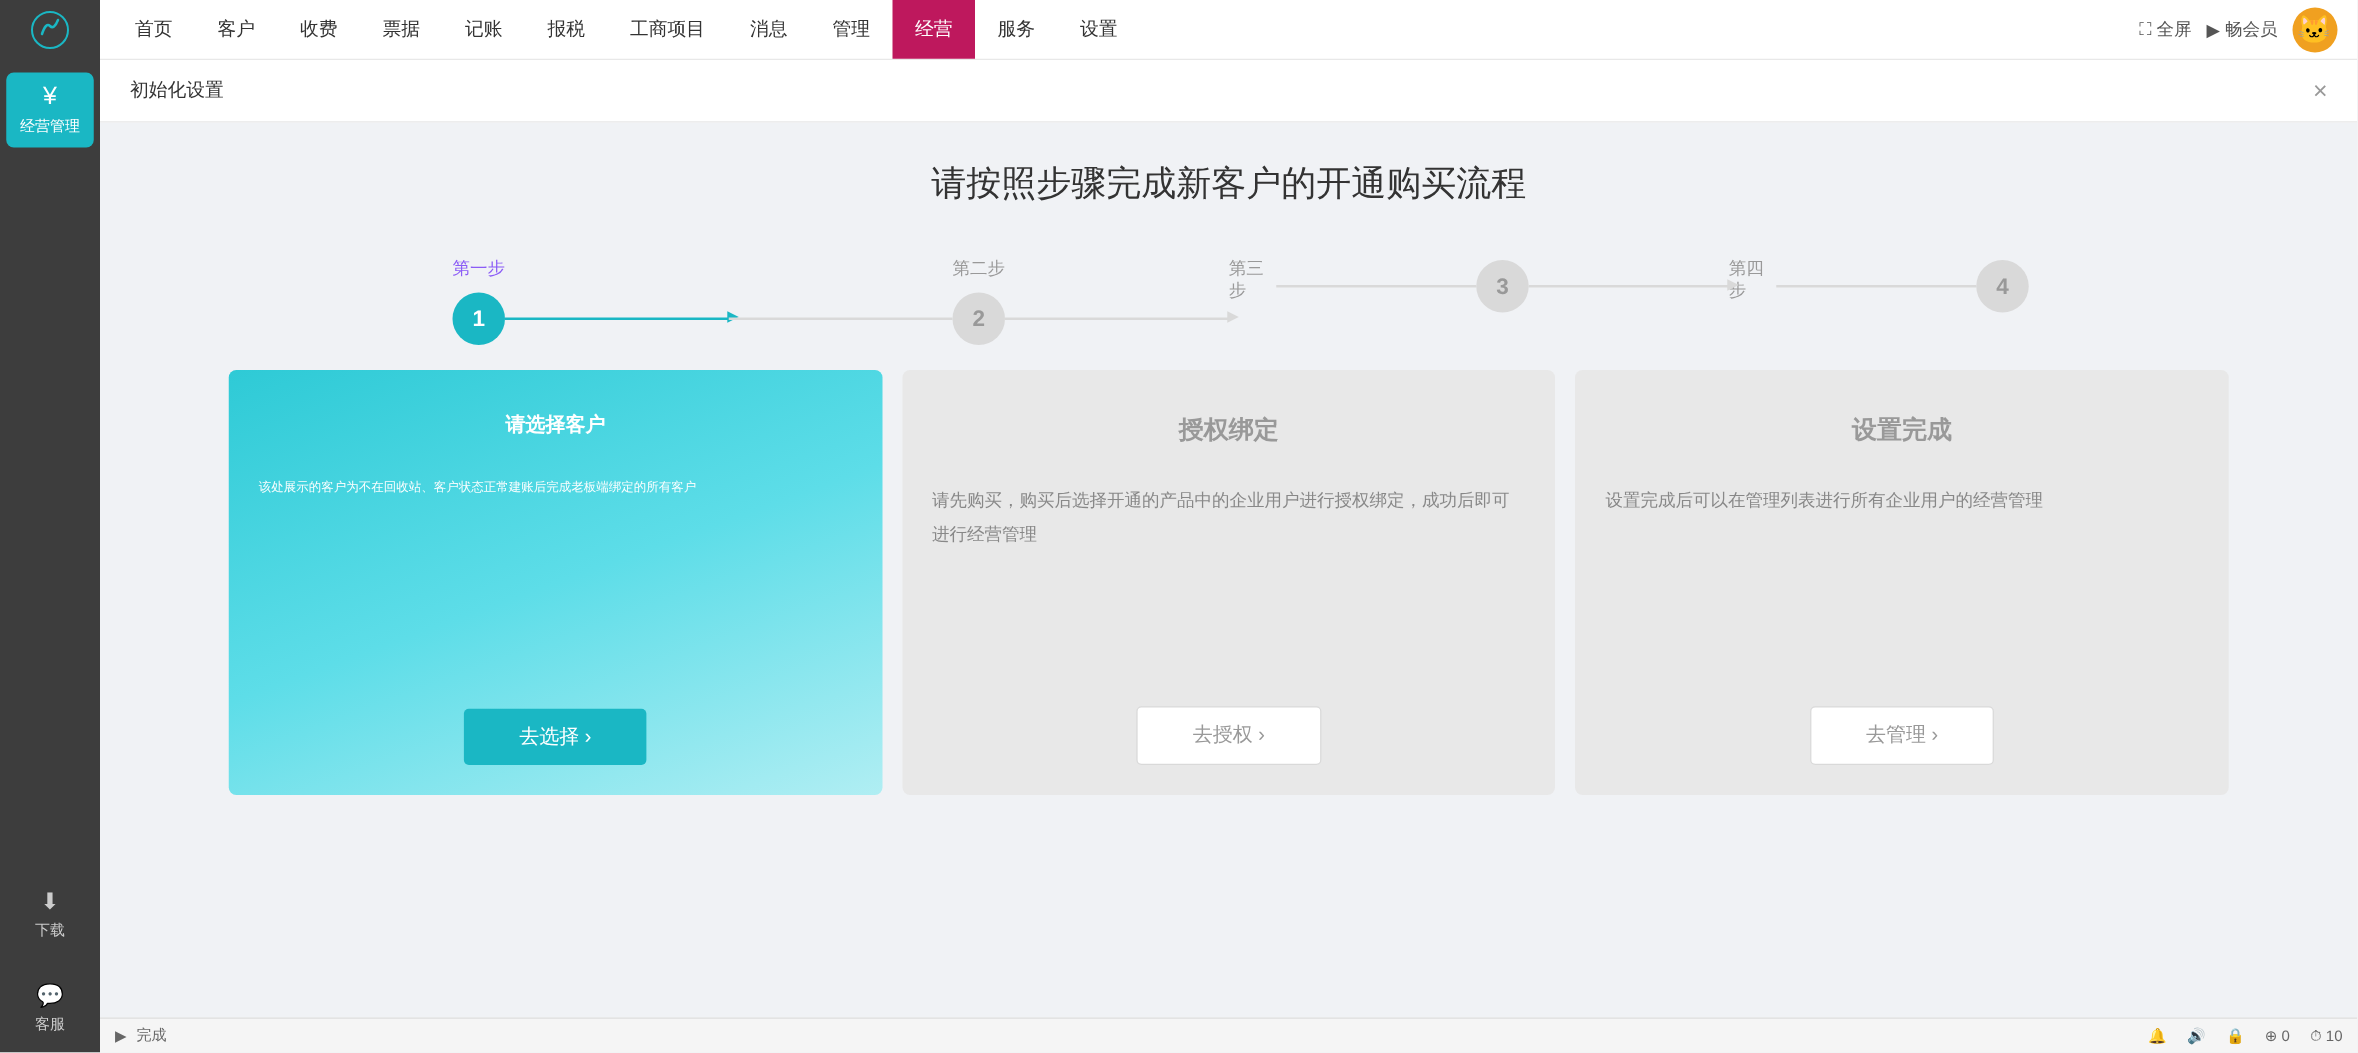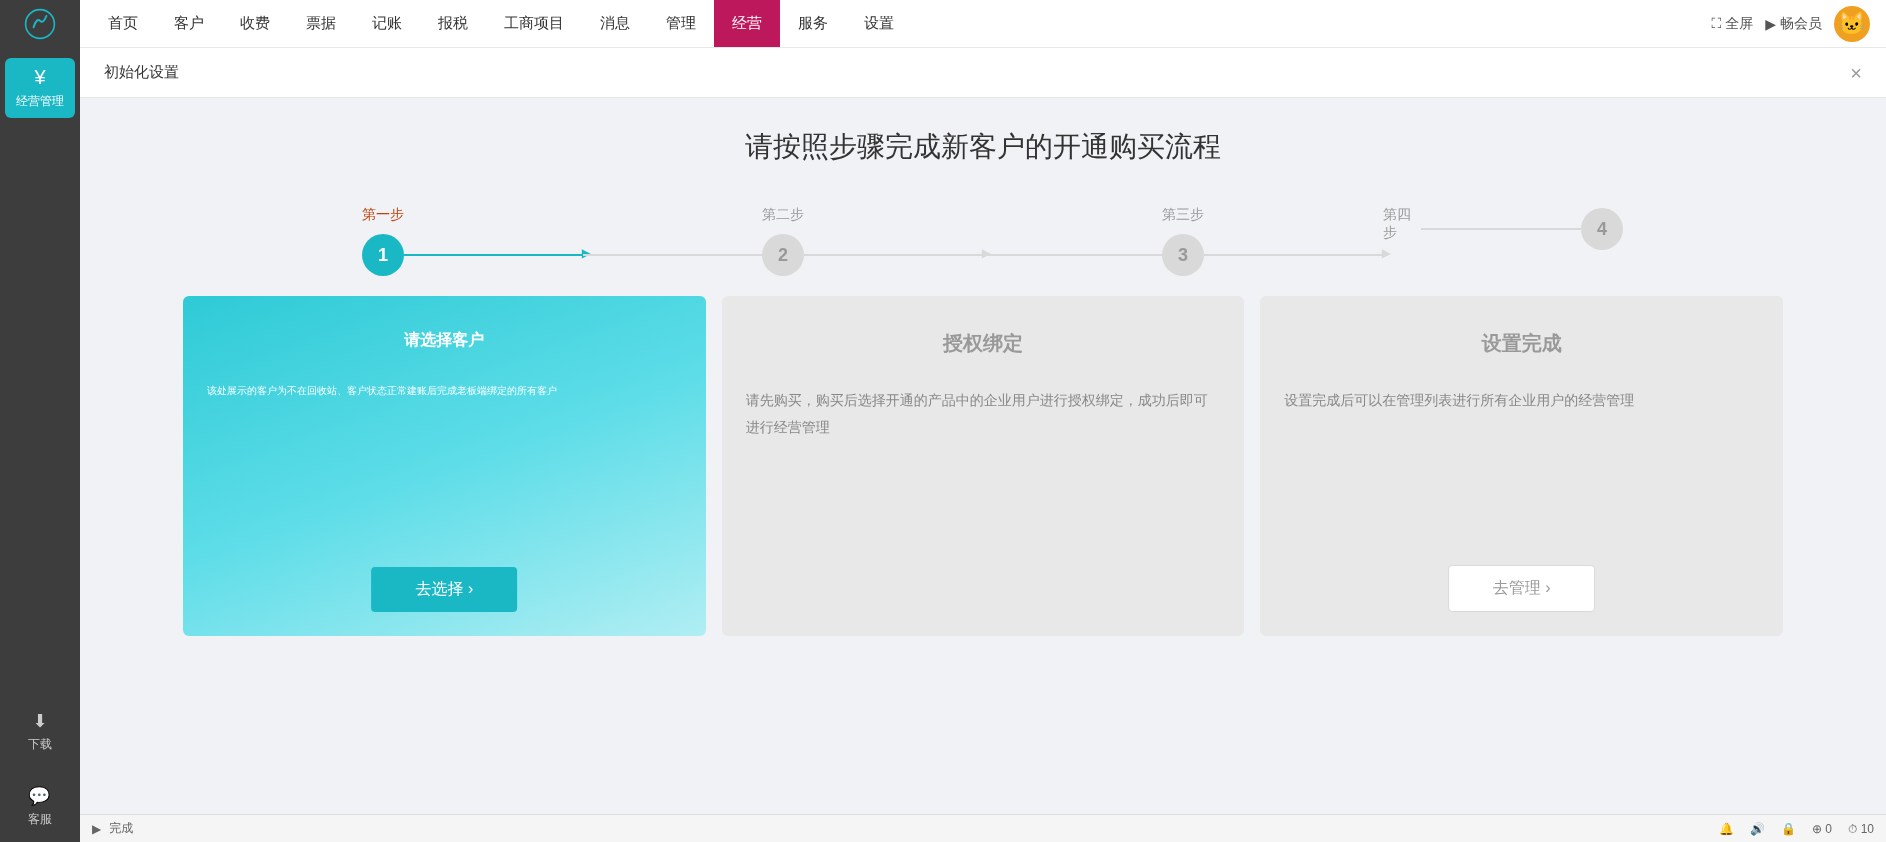--- a/index.html
+++ b/index.html
@@ -260,21 +260,21 @@
     </div>
 
     <div class="page-body">
       <div class="main-title">请按照步骤完成新客户的开通购买流程</div>
 
       <div class="steps-container">
 
         <div style="display:flex; align-items:flex-start; width:100%; margin-bottom:20px; position:relative;">
 
           <div style="flex:1; display:flex; flex-direction:column; align-items:center;">
-            <span style="font-size:14px; color:#c2410c; margin-bottom:10px;">第一步</span>
+            <span style="font-size:14px; color:#8b5cf6; margin-bottom:10px;">第一步</span>
             <div style="display:flex; align-items:center; width:100%; position:relative;">
               <div style="flex:1;"></div>
               <div style="width:42px;height:42px;border-radius:50%;background:#1ab7c4;color:#fff;display:flex;align-items:center;justify-content:center;font-size:18px;font-weight:bold;z-index:2;flex-shrink:0;">
                 <span>1</span>
               </div>
               <div style="flex:1;height:2px;background:#1ab7c4;position:relative;">
                 <span style="position:absolute;right:-8px;top:-8px;color:#1ab7c4;font-size:12px;">▶</span>
               </div>
             </div>
           </div>
@@ -285,21 +285,21 @@
               <div style="flex:1;height:2px;background:#d9d9d9;"></div>
               <div style="width:42px;height:42px;border-radius:50%;background:#d9d9d9;color:#999;display:flex;align-items:center;justify-content:center;font-size:18px;font-weight:bold;z-index:2;flex-shrink:0;">
                 <span>2</span>
               </div>
               <div style="flex:1;height:2px;background:#d9d9d9;position:relative;">
                 <span style="position:absolute;right:-8px;top:-8px;color:#d9d9d9;font-size:12px;">▶</span>
               </div>
             </div>
           </div>
 
-          <div style="flex:1; display:flex; flex-direction:column; align-items:center;">
+          <div style="flex:1; display:flex; flex-direction:row; align-items:center;">
             <span style="font-size:14px; color:#999; margin-bottom:10px;">第三步</span>
             <div style="display:flex; align-items:center; width:100%; position:relative;">
               <div style="flex:1;height:2px;background:#d9d9d9;"></div>
               <div style="width:42px;height:42px;border-radius:50%;background:#d9d9d9;color:#999;display:flex;align-items:center;justify-content:center;font-size:18px;font-weight:bold;z-index:2;flex-shrink:0;">
                 <span>3</span>
               </div>
               <div style="flex:1;height:2px;background:#d9d9d9;position:relative;">
                 <span style="position:absolute;right:-8px;top:-8px;color:#d9d9d9;font-size:12px;">▶</span>
               </div>
             </div>
@@ -322,20 +322,21 @@
           <div class="step-card" style="background: linear-gradient(160deg, #2ecad6 0%, #5ddde8 50%, #b0eef3 100%); position:relative;">
             <div style="font-size:16px;font-weight:bold;color:#fff;text-align:center;margin-bottom:20px;padding:10px 0;">请选择客户</div>
             <div style="font-size:10px;line-height:1.9;color:rgba(255,255,255,0.97);">该处展示的客户为不在回收站、客户状态正常建账后完成老板端绑定的所有客户</div>
             <button style="position:absolute;bottom:24px;left:50%;transform:translateX(-50%);padding:12px 44px;border-radius:4px;font-size:16px;cursor:pointer;background:#1ab7c4;color:#fff;border:none;">去选择 ›</button>
           </div>
 
 
           <div class="step-card" style="background:#e8e8e8;position:relative;">
             <div style="font-size:20px;font-weight:bold;color:#999;text-align:center;margin-bottom:20px;padding:10px 0;">授权绑定</div>
             <div style="font-size:14px;line-height:1.9;color:#888;">请先购买，购买后选择开通的产品中的企业用户进行授权绑定，成功后即可进行经营管理</div>
+            <button style="position:absolute;bottom:24px;left:50%;transform:translateX(-50%);padding:12px 44px;border-radius:4px;font-size:16px;cursor:pointer;background:#fff;color:#999;border:1px solid #d9d9d9;">去授权 ›</button>
           </div>
 
           <div class="step-card" style="background:#e8e8e8;position:relative;">
             <div style="font-size:20px;font-weight:bold;color:#999;text-align:center;margin-bottom:20px;padding:10px 0;">设置完成</div>
             <div style="font-size:14px;line-height:1.9;color:#888;">设置完成后可以在管理列表进行所有企业用户的经营管理</div>
             <button style="position:absolute;bottom:24px;left:50%;transform:translateX(-50%);padding:12px 44px;border-radius:4px;font-size:16px;cursor:pointer;background:#fff;color:#999;border:1px solid #d9d9d9;">去管理 ›</button>
           </div>
         </div>
       </div>
     </div>

